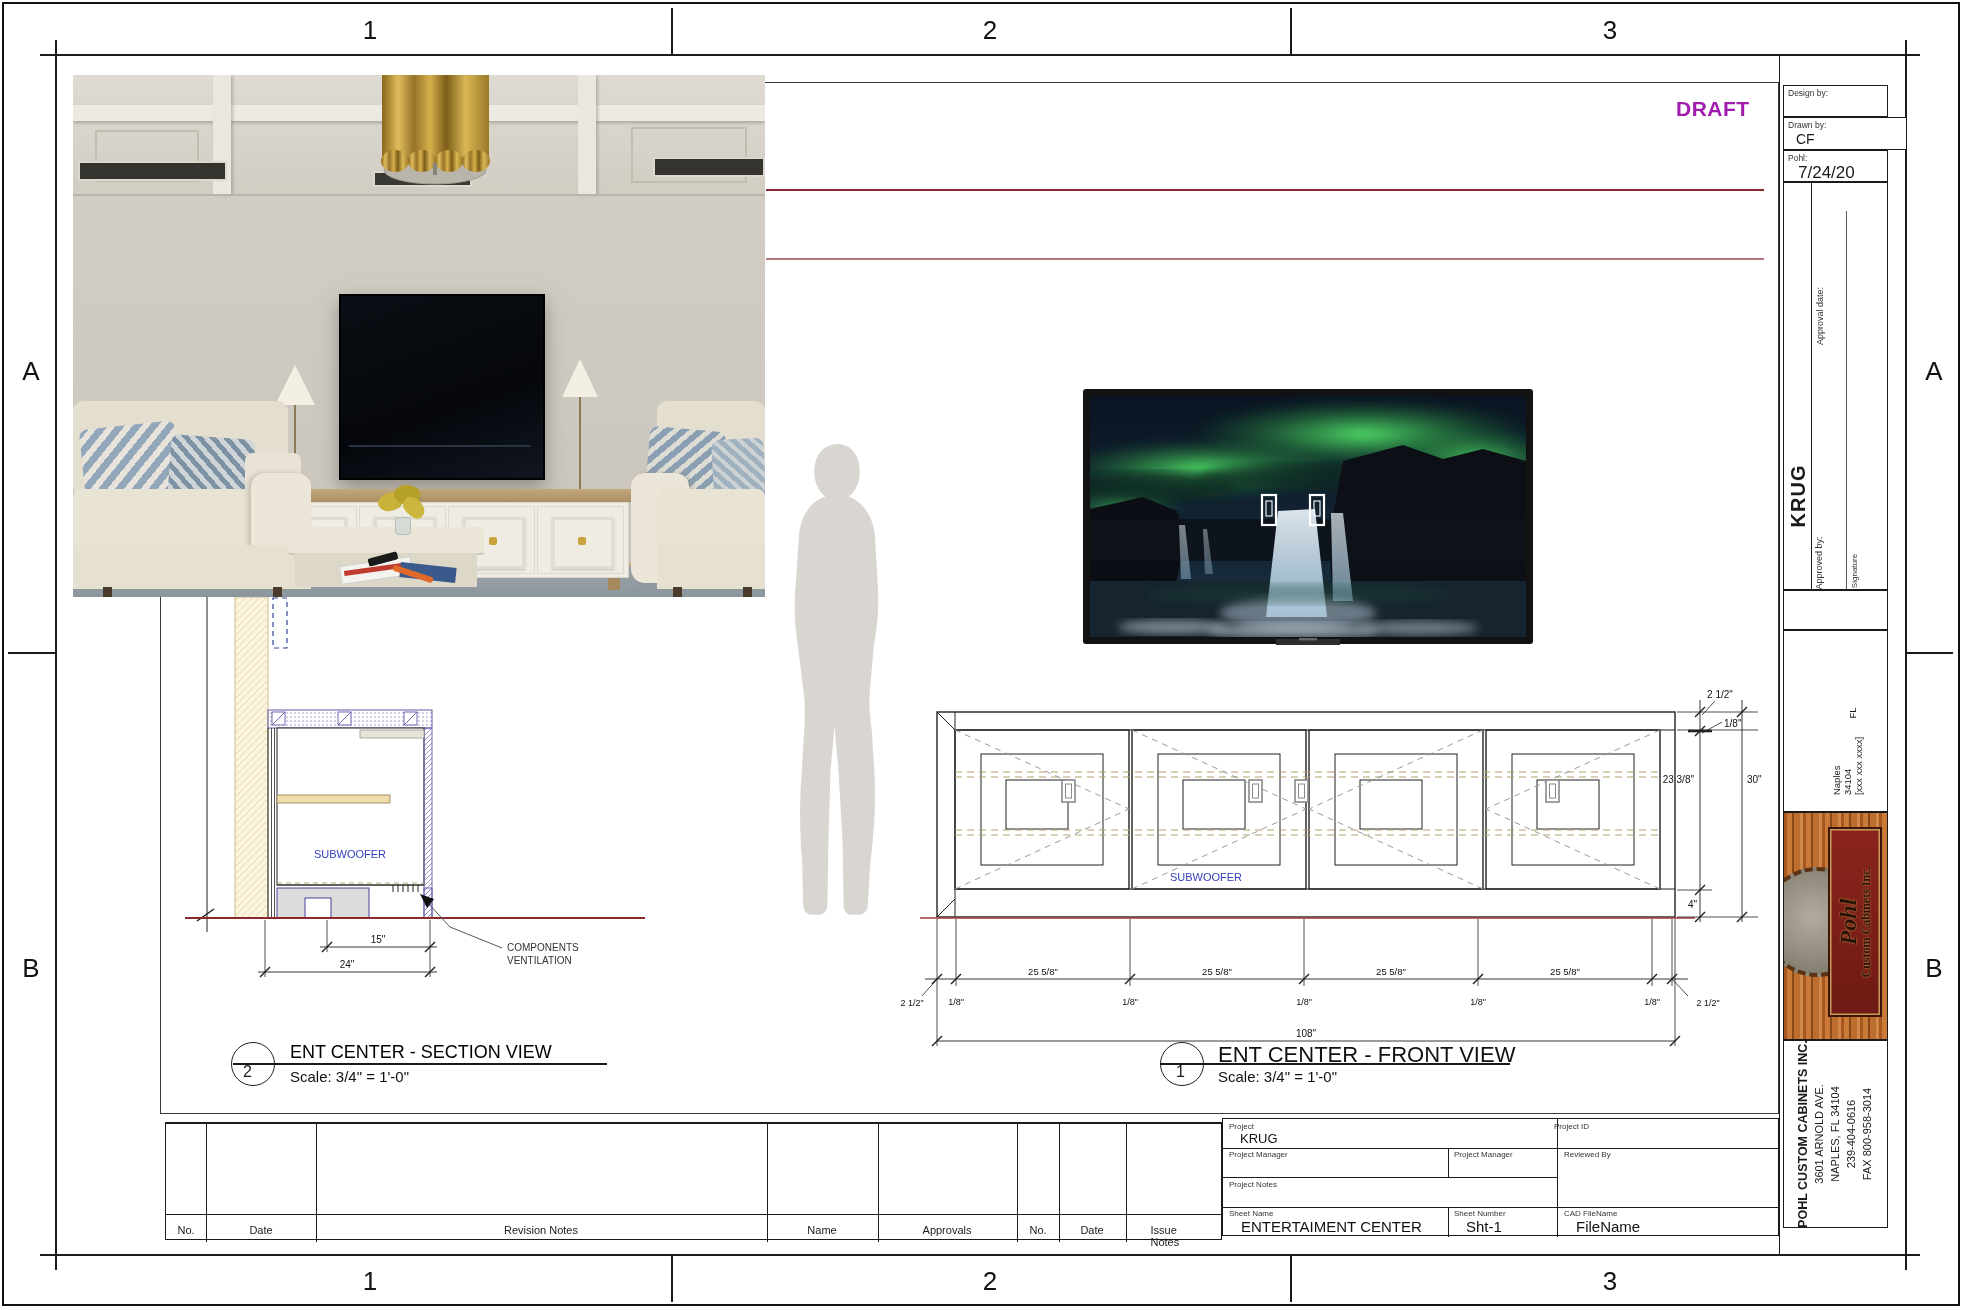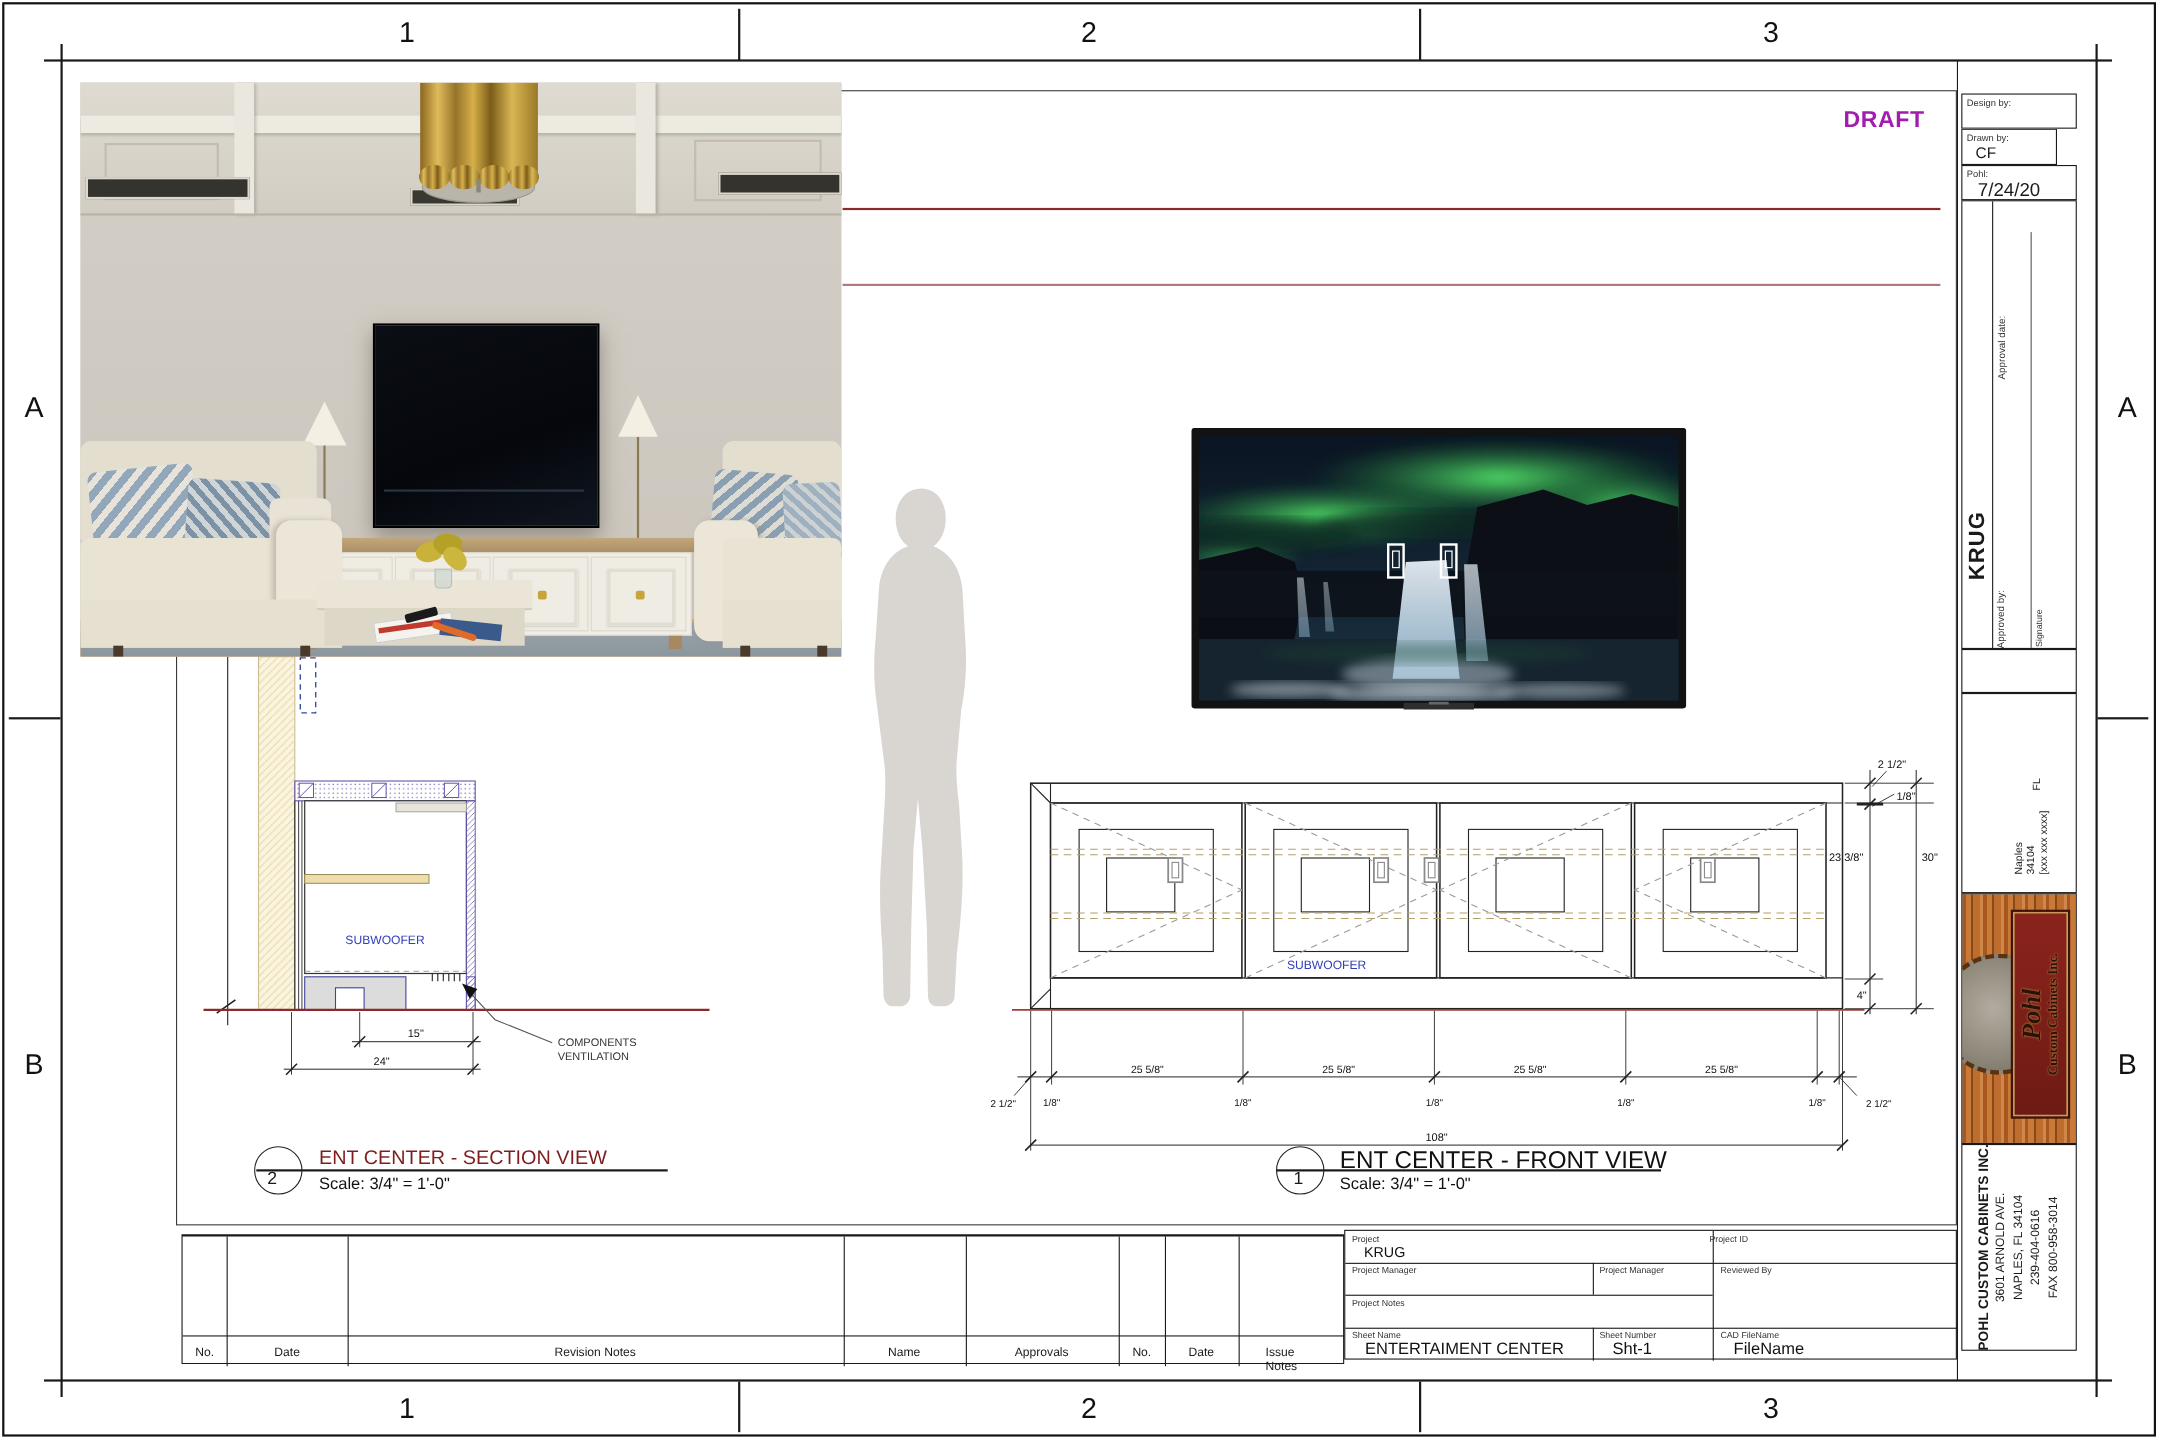--- a/index.html
+++ b/index.html
@@ -48,21 +48,21 @@
 
 <div class="abs" style="left:1676px;top:97px;font-size:21px;font-weight:bold;color:#a21caf;letter-spacing:.5px;z-index:2;">DRAFT</div>
 
 <div class="abs" style="left:766px;top:189px;width:998px;height:2px;background:#8b2a2e;z-index:2;"></div>
 <div class="abs" style="left:766px;top:258px;width:998px;height:1.5px;background:#b4777b;z-index:2;"></div>
 
 <div class="abs" style="left:1779px;top:55px;width:127px;height:1200px;border-left:1.5px solid #1a1a1a;box-sizing:border-box;z-index:3;">
   <div class="tbbox" style="left:3px;top:30px;width:105px;height:32px;">
     <span class="boxlab">Design by:</span>
   </div>
-  <div class="tbbox" style="left:3px;top:62px;width:87px;height:33px;">
+  <div class="tbbox" style="left:3px;top:62px;width:124px;height:33px;">
     <span class="boxlab">Drawn by:</span>
     <span class="abs" style="left:12px;top:13px;font-size:14px;text-align:right;">CF</span>
   </div>
   <div class="tbbox" style="left:3px;top:95px;width:105px;height:32px;">
     <span class="boxlab">Pohl:</span>
     <span class="abs" style="left:14px;top:12px;font-size:17px;">7/24/20</span>
   </div>
   <div class="tbbox" style="left:3px;top:127px;width:105px;height:408px;">
     <div class="abs" style="left:27px;top:0;width:1px;height:408px;background:#1a1a1a;"></div>
     <div class="vtext" style="left:14px;top:313px;font-size:20px;font-weight:bold;letter-spacing:1px;">KRUG</div>
@@ -333,21 +333,21 @@
     <text x="12" y="456" font-size="9" text-anchor="middle">2 1/2"</text>
     <text x="808" y="456" font-size="9" text-anchor="middle">2 1/2"</text>
     <text x="406" y="487" font-size="10" text-anchor="middle">108"</text>
   </g>
 </svg>
 
 <div class="line" style="left:233px;top:1063px;width:374px;height:1.5px;z-index:2;"></div>
 <div class="abs" style="left:231px;top:1042px;width:44px;height:44px;border:1.5px solid #222;border-radius:50%;box-sizing:border-box;z-index:2;">
   <span style="position:absolute;left:11px;top:20px;font-size:16px;">2</span>
 </div>
-<div class="abs" style="left:290px;top:1042px;font-size:18px;color:#7f1d1d;z-index:2;">ENT CENTER - SECTION VIEW</div>
+<div class="abs" style="left:290px;top:1042px;font-size:18px;color:#000000;z-index:2;">ENT CENTER - SECTION VIEW</div>
 <div class="abs" style="left:290px;top:1068px;font-size:15px;color:#111;z-index:2;">Scale: 3/4" = 1'-0"</div>
 
 <div class="line" style="left:1160px;top:1063px;width:350px;height:1.5px;z-index:2;"></div>
 <div class="abs" style="left:1160px;top:1042px;width:44px;height:44px;border:1.5px solid #222;border-radius:50%;box-sizing:border-box;z-index:2;">
   <span style="position:absolute;left:15px;top:20px;font-size:16px;">1</span>
 </div>
 <div class="abs" style="left:1218px;top:1042px;font-size:22px;color:#111;z-index:2;">ENT CENTER - FRONT VIEW</div>
 <div class="abs" style="left:1218px;top:1068px;font-size:15px;color:#111;z-index:2;">Scale: 3/4" = 1'-0"</div>
 
 <svg class="abs" style="left:773px;top:438px;z-index:2;" width="125" height="490" viewBox="0 0 120 485">

